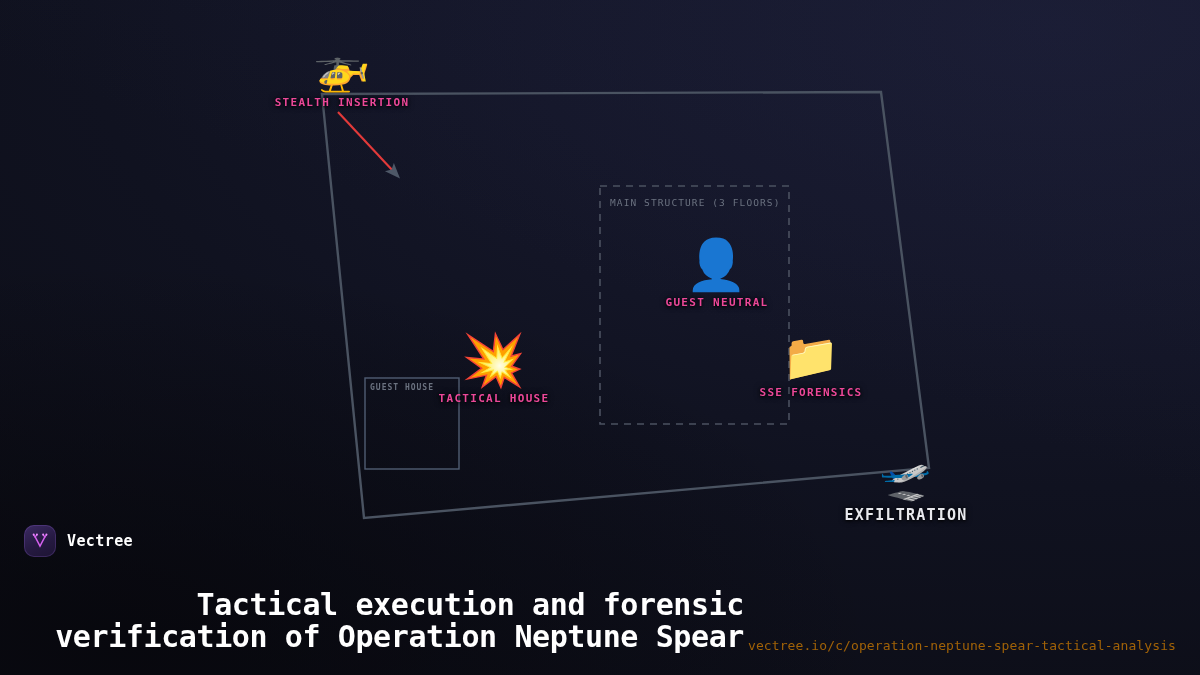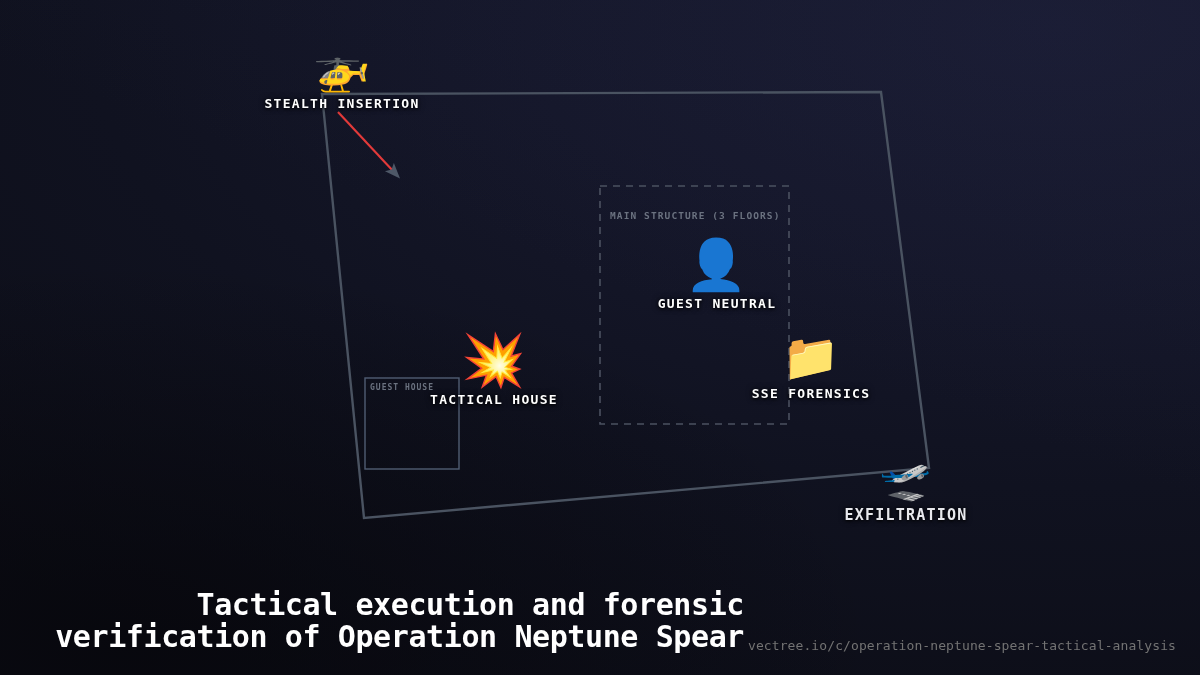--- a/index.html
+++ b/index.html
@@ -49,44 +49,44 @@
   
   .zone-label {
     position: absolute;
     font-family: "DejaVu Sans Mono", "Liberation Mono", monospace;
     font-size: 9.5px;
     letter-spacing: 1.1px;
     color: #6b7280;
     white-space: nowrap;
     text-transform: uppercase;
   }
-  #zone-label-main { left: 610px; top: 210px; font-weight: bold; }
+  #zone-label-main { left: 610px; top: 197px; }
   #zone-label-guest { left: 370px; top: 383px; font-size: 8px; letter-spacing: 1px; font-weight: bold; }
 
   
   .marker {
     position: absolute;
     display: flex;
     flex-direction: column;
     align-items: center;
     transform: translateX(-50%);
   }
   .marker-icon {
     font-size: 46px;
     line-height: 1;
     font-family: "DejaVu Sans", sans-serif;
     user-select: none;
   }
   .marker-label {
     margin-top: 6px;
     font-family: "DejaVu Sans Mono", "Liberation Mono", monospace;
-    font-size: 13px;
+    font-size: 11px;
     font-weight: bold;
     letter-spacing: 1.3px;
-    color: #ffffff;
+    color: #ec4899;
     white-space: nowrap;
     text-shadow: 0 1px 3px rgba(0,0,0,0.95), 0 0 6px rgba(0,0,0,0.8);
   }
 
   #marker-insertion  { left: 342px; top: 44px; }
   #marker-target     { left: 717px; top: 240px; }
   #marker-breach     { left: 494px; top: 334px; }
   #marker-forensics  { left: 811px; top: 334px; }
   #marker-exfil      { left: 906px; top: 458px; }
   #marker-target .marker-icon    { font-size: 50px; }
@@ -142,21 +142,21 @@
     text-align: right;
   }
 
   #url-text {
     position: absolute;
     right: 24px;
     bottom: 22px;
     font-family: "DejaVu Sans Mono", "Liberation Mono", monospace;
     font-size: 13px;
     letter-spacing: 0.1px;
-    color: #737373;
+    color: #a16207;
     pointer-events: auto;
   }
 </style>
 </head>
 <body>
 
 <div id="bg-base"></div>
 <div id="bg-vignette"></div>
 
 <div id="map-layer">
@@ -203,18 +203,38 @@
 
   <div class="marker" id="marker-exfil">
     <span class="marker-icon">🛫</span>
     <span class="marker-label">EXFILTRATION</span>
   </div>
 
 </div>
 
 <div id="footer">
 
+  <div id="brand-row">
+    <div id="brand-logo">
+      <svg width="20" height="20" viewBox="0 0 24 24" xmlns="http://www.w3.org/2000/svg">
+        <g stroke="#d661f0" stroke-width="1.7" stroke-linecap="round" fill="none">
+          <path d="M6.2 7.0 L12 18.2 L17.8 7.0"></path>
+          <path d="M6.2 7.0 L4.4 4.6"></path>
+          <path d="M6.2 7.0 L8.2 4.6"></path>
+          <path d="M17.8 7.0 L15.9 4.6"></path>
+          <path d="M17.8 7.0 L19.8 4.6"></path>
+        </g>
+        <g fill="#e98bff">
+          <circle cx="4.4" cy="4.3" r="1.25"></circle>
+          <circle cx="8.3" cy="4.3" r="1.25"></circle>
+          <circle cx="15.8" cy="4.3" r="1.25"></circle>
+          <circle cx="19.7" cy="4.3" r="1.25"></circle>
+        </g>
+      </svg>
+    </div>
+    <span id="brand-name">Vectree</span>
+  </div>
 
   <div id="headline">Tactical execution and forensic verification of Operation Neptune Spear</div>
 
   <div id="url-text">vectree.io/c/operation-neptune-spear-tactical-analysis</div>
 
 </div>
 
 </body></html>

